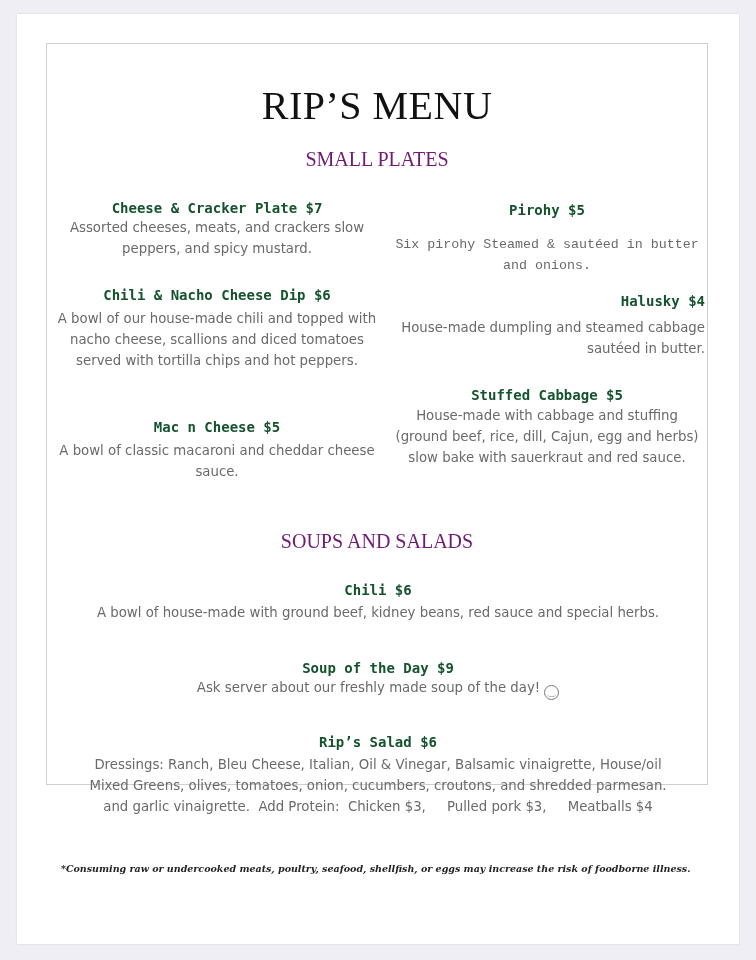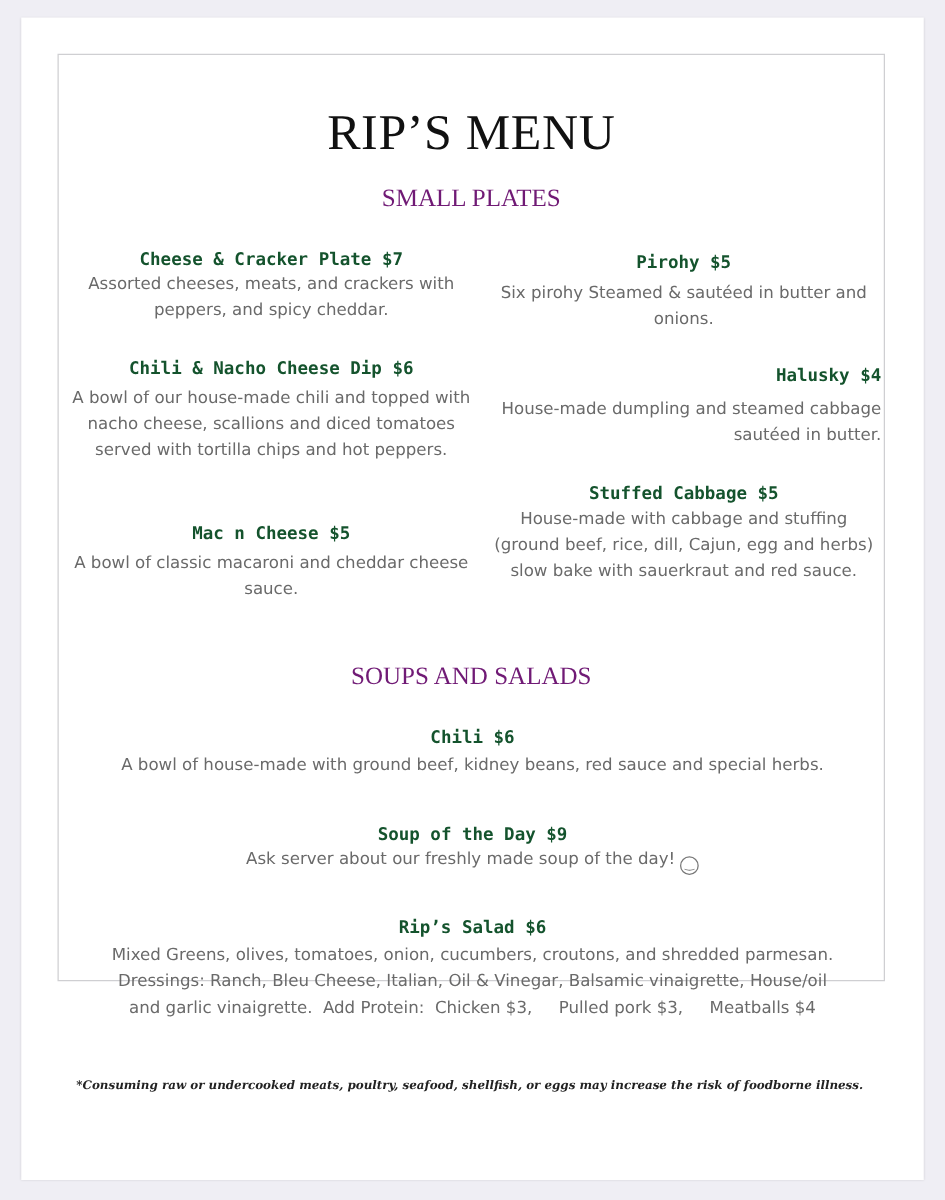--- a/index.html
+++ b/index.html
@@ -49,34 +49,34 @@
 
 <div class="page">
   <div class="frame">
 
     <div class="title">RIP’S MENU</div>
 
     <div class="section-head" style="top:104px;">SMALL PLATES</div>
 
     <div class="item col-left" style="top:156px;">
       <div class="item-name">Cheese &amp; Cracker Plate $7</div>
-      <div class="item-desc" style="margin-top:1px;">Assorted cheeses, meats, and crackers with peppers, and spicy cheddar.</div>
+      <div class="item-desc" style="margin-top:1px;">Assorted cheeses, meats, and crackers slow peppers, and spicy mustard.</div>
     </div>
     <div class="item col-left" style="top:243px;">
       <div class="item-name">Chili &amp; Nacho Cheese Dip $6</div>
       <div class="item-desc" style="margin-top:5px;">A bowl of our house-made chili and topped with nacho cheese, scallions and diced tomatoes served with tortilla chips and hot peppers.</div>
     </div>
     <div class="item col-left" style="top:375px;">
       <div class="item-name">Mac n Cheese $5</div>
       <div class="item-desc" style="margin-top:5px;">A bowl of classic macaroni and cheddar cheese sauce.</div>
     </div>
 
     <div class="item col-right" style="top:158px;">
       <div class="item-name">Pirohy $5</div>
-      <div class="item-desc" style="margin-top:6px;">Six pirohy Steamed &amp; sautéed in butter and onions.</div>
+      <div class="item-desc" style="margin-top:16px;font-family:Liberation Mono, monospace;">Six pirohy Steamed &amp; sautéed in butter and onions.</div>
     </div>
     <div class="item col-right" style="top:249px;text-align:right;">
       <div class="item-name">Halusky $4</div>
       <div class="item-desc" style="margin-top:8px;">House-made dumpling and steamed cabbage sautéed in butter.</div>
     </div>
     <div class="item col-right" style="top:343px;">
       <div class="item-name">Stuffed Cabbage $5</div>
       <div class="item-desc" style="margin-top:2px;">House-made with cabbage and stuffing (ground beef, rice, dill, Cajun, egg and herbs) slow bake with sauerkraut and red sauce.</div>
     </div>
 
@@ -90,22 +90,22 @@
     <div class="item full" style="top:616px;">
       <div class="item-name">Soup of the Day $9</div>
       <div class="item-desc" style="margin-top:1px;">
         <span>Ask server about our freshly made soup of the day!</span><span class="smile">‿</span>
       </div>
     </div>
 
     <div class="item full" style="top:690px;">
       <div class="item-name">Rip’s Salad $6</div>
       <div class="item-desc" style="margin-top:4px;">
+        <div>Dressings: Ranch, Bleu Cheese, Italian, Oil &amp; Vinegar, Balsamic vinaigrette, House/oil</div>
         <div>Mixed Greens, olives, tomatoes, onion, cucumbers, croutons, and shredded parmesan.</div>
-        <div>Dressings: Ranch, Bleu Cheese, Italian, Oil &amp; Vinegar, Balsamic vinaigrette, House/oil</div>
         <div style="white-space:pre;text-align:center;">and garlic vinaigrette.  Add Protein:  Chicken $3,     Pulled pork $3,     Meatballs $4</div>
       </div>
     </div>
 
     <div class="disclaimer">*Consuming raw or undercooked meats, poultry, seafood, shellfish, or eggs may increase the risk of foodborne illness.</div>
 
   </div>
 </div>
 
 </body></html>

